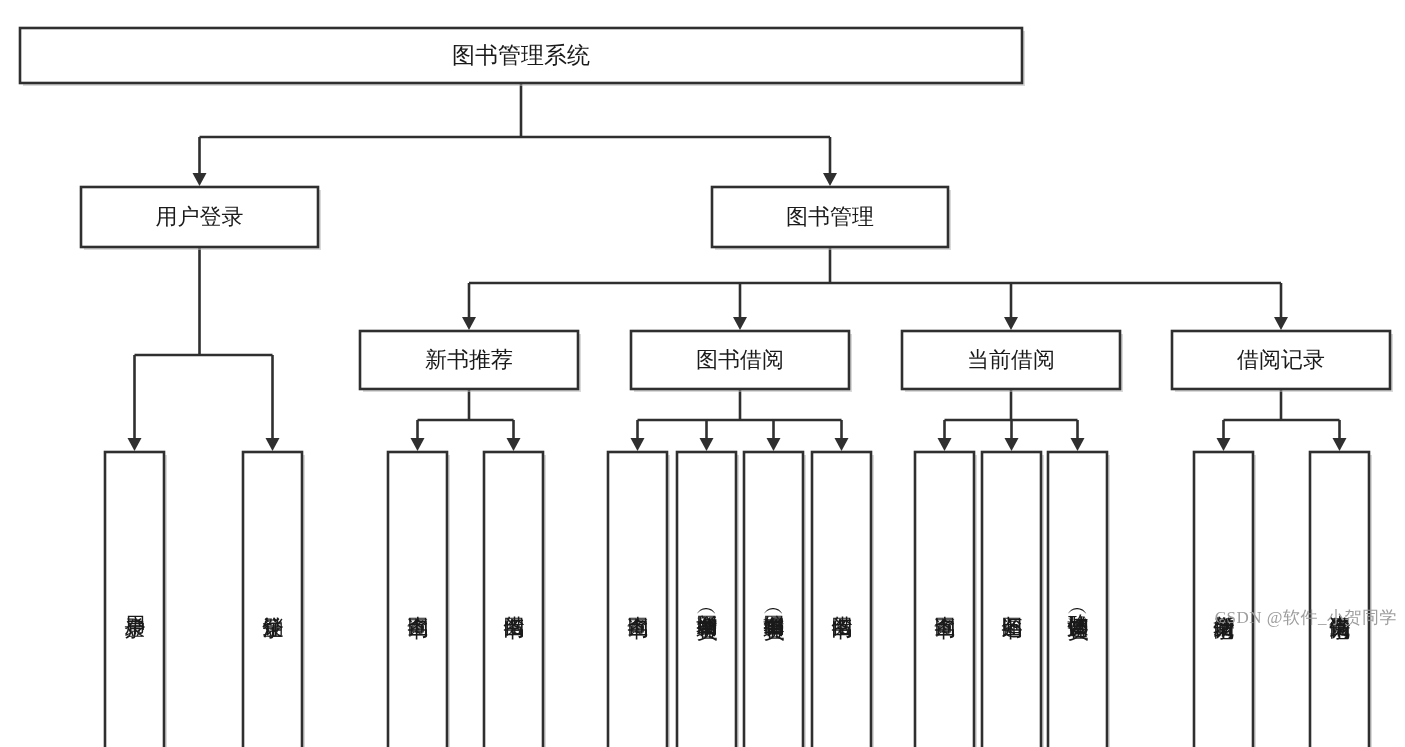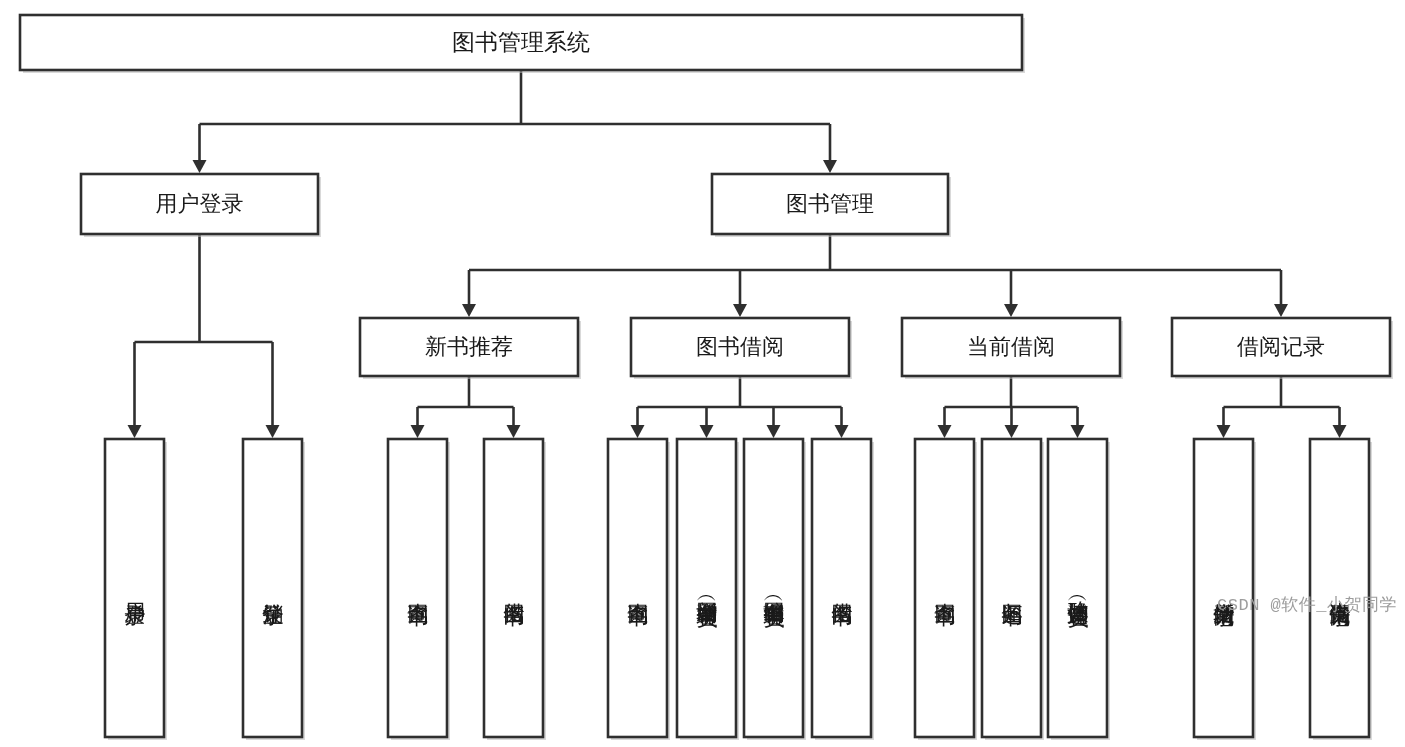--- a/index.html
+++ b/index.html
@@ -10,21 +10,21 @@
   body {
     width: 1405px;
     height: 747px;
     font-family: "DejaVu Sans", "Liberation Sans", sans-serif;
     overflow: hidden;
     position: relative;
   }
   #diagram-root {
     position: absolute;
     left: 0;
-    top: 2px;
+    top: 15px;
     width: 1405px;
     height: 620px;
   }
   svg#flow {
     display: block;
     width: 1405px;
     height: 747px;
   }
   .box-rect {
     fill: #ffffff;
@@ -69,21 +69,21 @@
     line-height: 1.18;
     color: #1a1a1a;
     letter-spacing: 1px;
     white-space: nowrap;
     text-align: center;
   }
   .watermark {
     position: absolute;
     right: 8px;
     bottom: 6px;
-    font-family: Liberation Mono, monospace;
+    font-family: Liberation Serif, serif;
     font-size: 17px;
     color: #9d9d9d;
     white-space: nowrap;
     letter-spacing: 0.5px;
   }
 </style>
 </head>
 <body>
 
 <div id="diagram-root">

